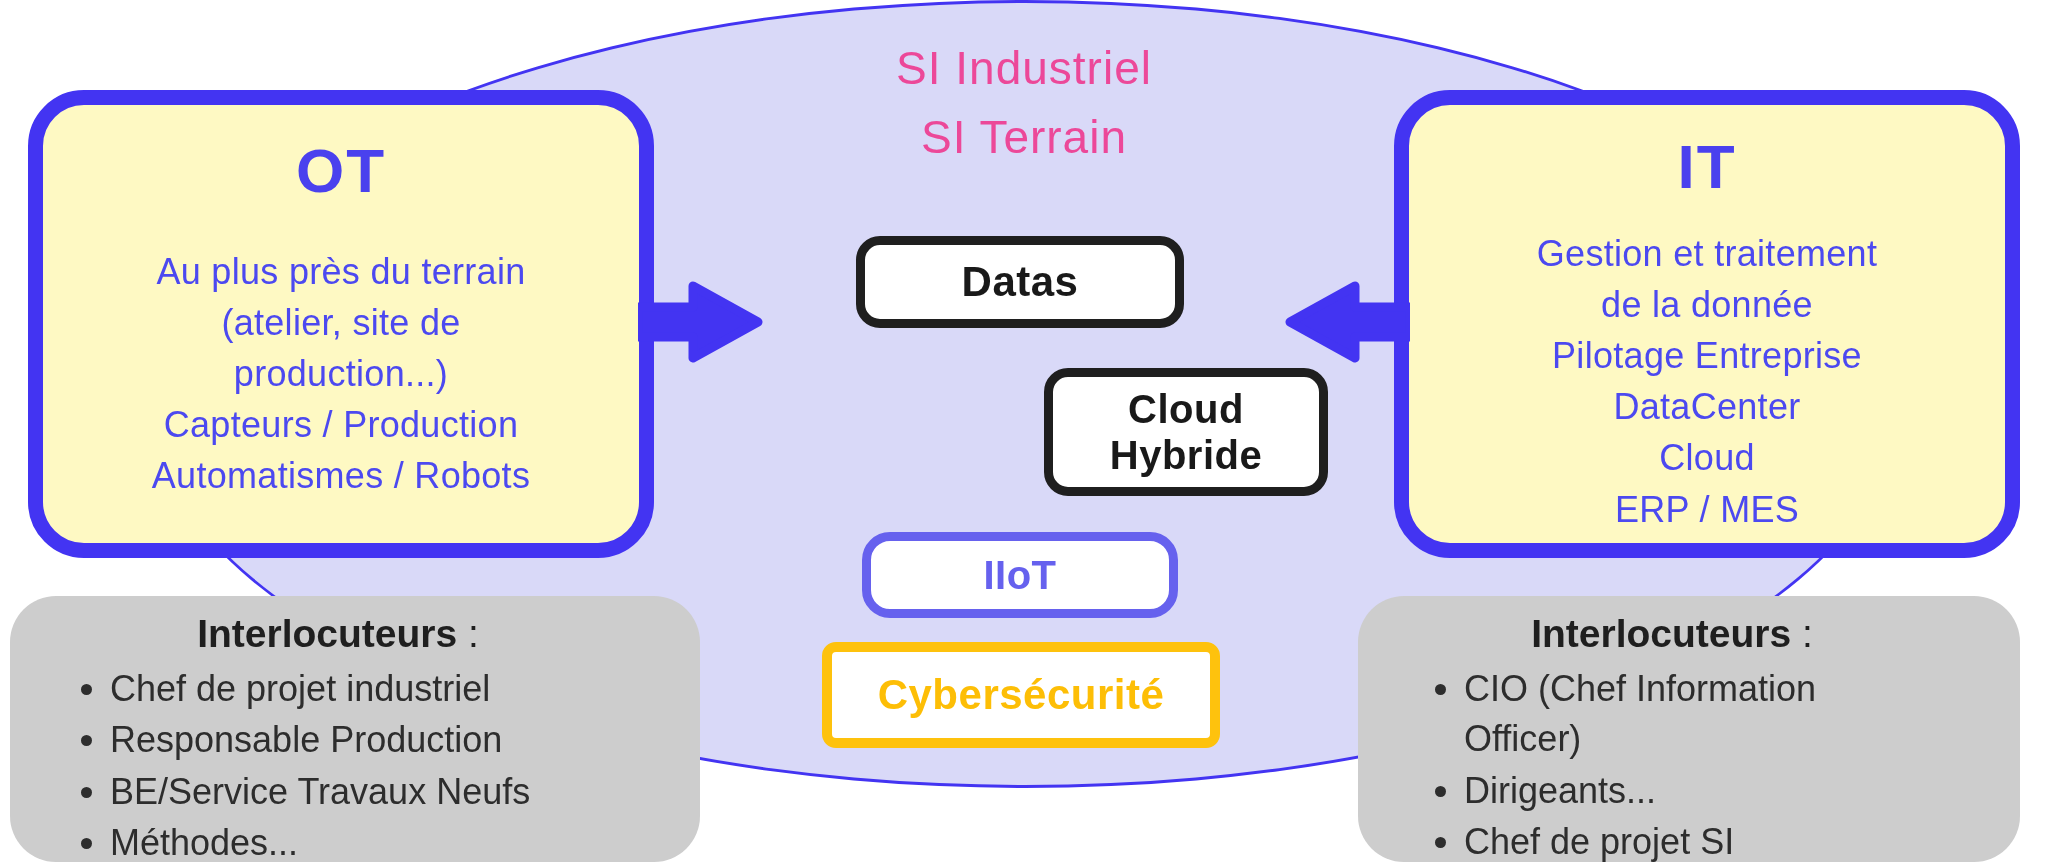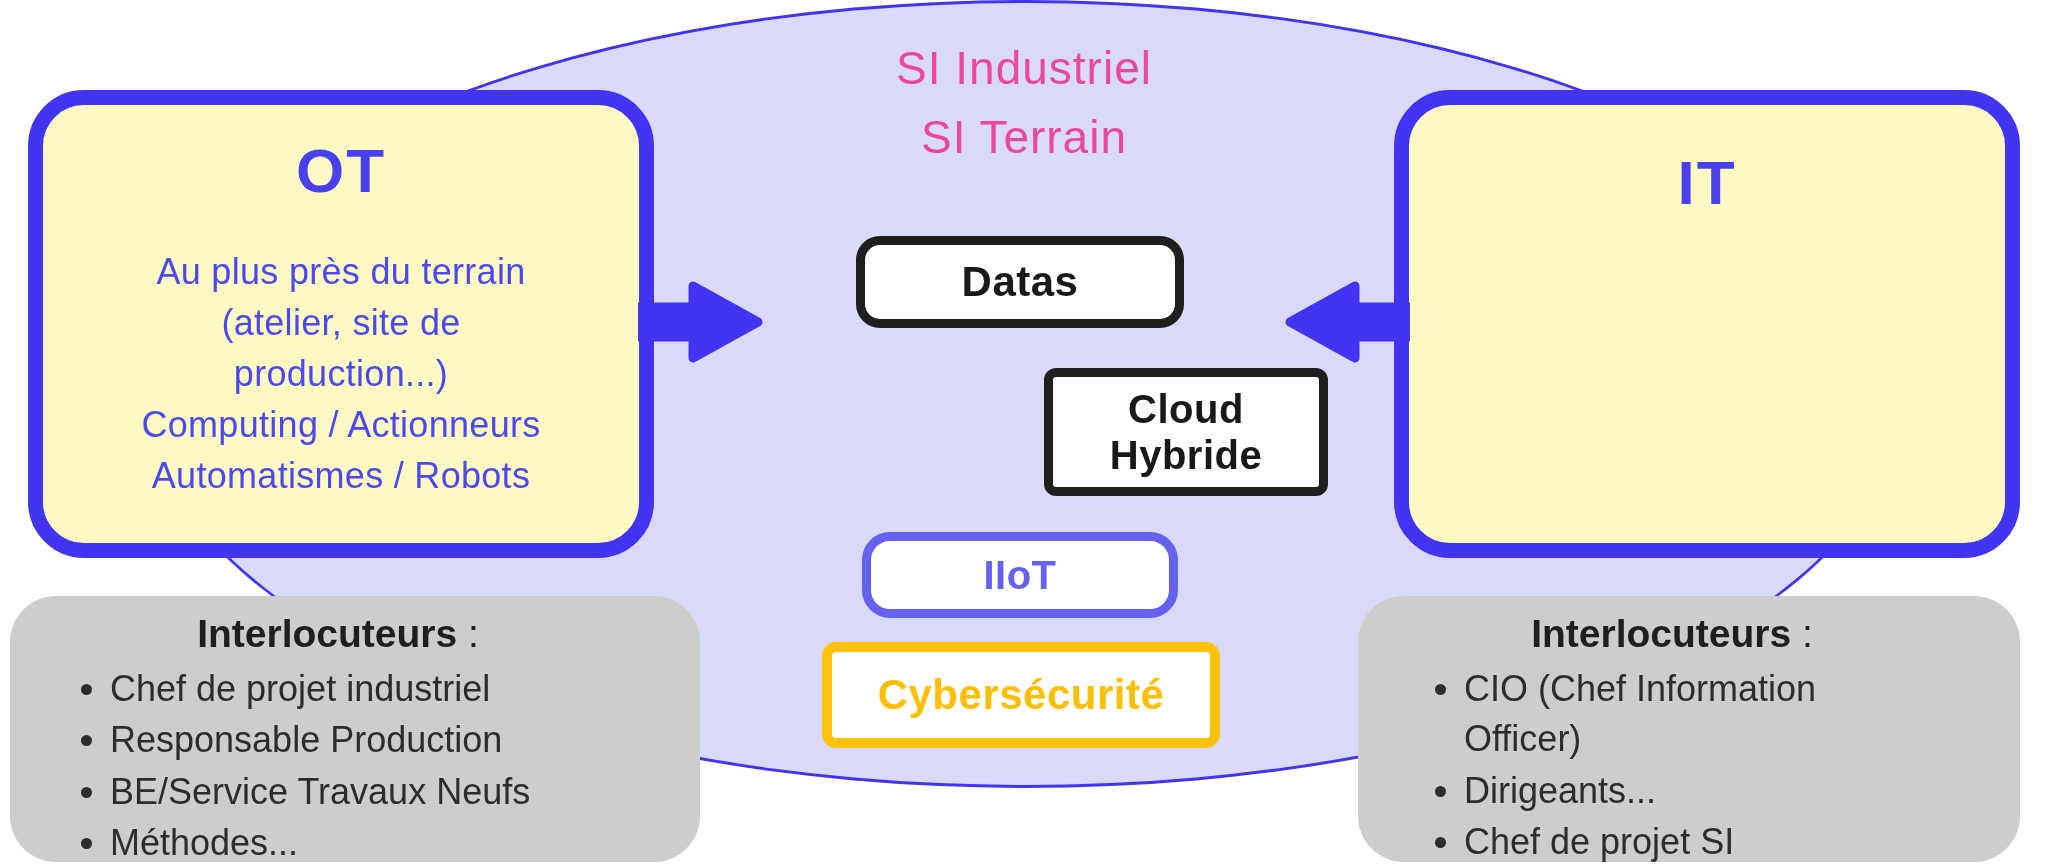--- a/index.html
+++ b/index.html
@@ -21,39 +21,39 @@
     position:absolute; top:90px; width:626px; height:468px;
     background:#fef9c3; border:15px solid #4334f2; border-radius:56px;
     text-align:center;
   }
   .panel-ot { left:28px; }
   .panel-it { left:1394px; }
   .panel-title {
     font-size:62px; font-weight:bold; color:#4a41ee; letter-spacing:2px;
   }
   .panel-ot .panel-title { margin-top:30px; }
-  .panel-it .panel-title { margin-top:42px; }
+  .panel-it .panel-title { margin-top:26px; }
   .panel-body {
     font-size:36px; line-height:1.42; color:#4c49f0; letter-spacing:0.3px;
   }
   .panel-ot .panel-body { margin-top:40px; }
   .panel-it .panel-body { margin-top:26px; }
   .arrow { position:absolute; width:128px; height:92px; }
   .arrow-left-pos  { left:638px;  top:276px; }
   .arrow-right-pos { left:1282px; top:276px; transform:scaleX(-1); }
   .cbox {
     position:absolute; background:#ffffff;
     border:9px solid #1f1f1f; border-radius:24px;
     display:flex; align-items:center; justify-content:center;
     font-weight:bold; color:#191919; text-align:center;
     letter-spacing:0.5px; line-height:1.15;
   }
   .box-datas { left:856px;  top:236px; width:328px; height:92px;  font-size:42px; }
   .box-edge  { left:712px;  top:368px; width:284px; height:128px; font-size:40px; }
-  .box-cloud { left:1044px; top:368px; width:284px; height:128px; font-size:40px;border-radius:12px; }
+  .box-cloud { left:1044px; top:368px; width:284px; height:128px; font-size:40px; }
   .box-iiot  {
     left:862px; top:532px; width:316px; height:86px; font-size:40px;
     border-color:#6661ee; color:#6661ee; border-radius:28px;
   }
   .box-cyber {
     left:822px; top:642px; width:398px; height:106px; font-size:42px;
     border:10px solid #fec20d; color:#fdbe06; border-radius:14px;
   }
   .gray {
     position:absolute; top:596px; height:266px;
@@ -83,27 +83,35 @@
     <div>SI Industriel</div>
     <div>SI Terrain</div>
   </div>
 
   <div class="panel panel-ot">
     <div class="panel-title">OT</div>
     <div class="panel-body">
       <div>Au plus près du terrain</div>
       <div>(atelier, site de</div>
       <div>production...)</div>
-      <div>Computing / Actionneurs</div>
+      <div>Capteurs / Production</div>
       <div>Automatismes / Robots</div>
     </div>
   </div>
 
   <div class="panel panel-it">
     <div class="panel-title">IT</div>
+    <div class="panel-body">
+      <div>Gestion et traitement</div>
+      <div>de la donnée</div>
+      <div>Pilotage Entreprise</div>
+      <div>DataCenter</div>
+      <div>Cloud</div>
+      <div>ERP / MES</div>
+    </div>
   </div>
 
   <svg class="arrow arrow-left-pos" viewBox="0 0 128 92">
     <path d="M0 31 H55 V10 L120 46 L55 82 V61 H0 Z" fill="#4334f2" stroke="#4334f2" stroke-width="9" stroke-linejoin="round"></path>
   </svg>
   <svg class="arrow arrow-right-pos" viewBox="0 0 128 92">
     <path d="M0 31 H55 V10 L120 46 L55 82 V61 H0 Z" fill="#4334f2" stroke="#4334f2" stroke-width="9" stroke-linejoin="round"></path>
   </svg>
 
   <div class="cbox box-datas">Datas</div>

